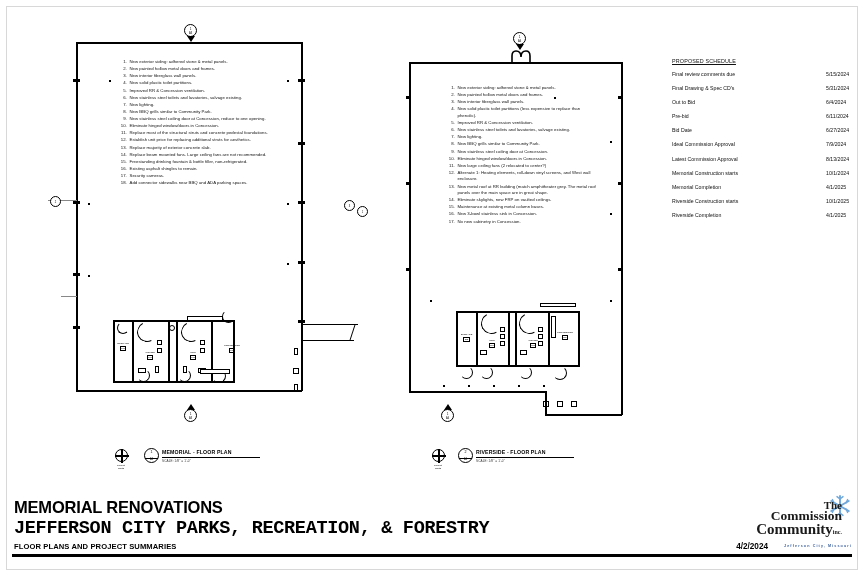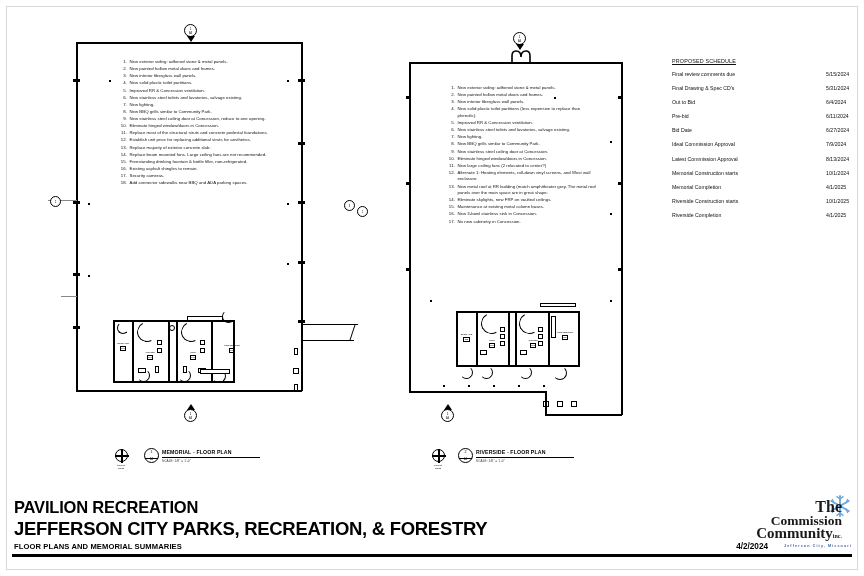--- a/index.html
+++ b/index.html
@@ -262,20 +262,21 @@
     font-size: 16.5px;
     font-weight: bold;
     letter-spacing: -0.2px;
   }
   .tb-line2 {
     position: absolute;
     left: 14px; top: 28px;
     font-size: 18.5px;
     font-weight: bold;
     letter-spacing: -0.3px;
+    font-family: Liberation Mono, monospace;
   }
   .tb-line3 {
     position: absolute;
     left: 14px; top: 52px;
     font-size: 7.6px;
     font-weight: bold;
     letter-spacing: 0.1px;
   }
   .tb-rule {
     position: absolute;
@@ -296,21 +297,21 @@
   }
   .logo-text {
     position: absolute;
     right: 16px; top: 8px;
     text-align: right;
     font-family: "Liberation Serif", serif;
     font-weight: bold;
     color: #1a1a1a;
     line-height: 0.92;
   }
-  .logo-t1 { font-size: 16px; }
+  .logo-t1 { font-size: 11px; }
   .logo-t2 { font-size: 13.5px; }
   .logo-t3 { font-size: 15px; }
   .logo-inc {
     font-size: 6px;
     font-weight: bold;
   }
   .logo-sub {
     position: absolute;
     right: 6px; top: 52px;
     font-size: 3.7px;
@@ -661,23 +662,23 @@
       <span class="sched-label">Riverside Construction starts</span>
       <span class="sched-date">10/1/2025</span>
     </div>
     <div class="sched-row">
       <span class="sched-label">Riverside Completion</span>
       <span class="sched-date">4/1/2025</span>
     </div>
   </div>
 
   <div class="titleblock">
-    <div class="tb-line1">PAVILION RECREATION</div>
+    <div class="tb-line1">MEMORIAL RENOVATIONS</div>
     <div class="tb-line2">JEFFERSON CITY PARKS, RECREATION, &amp; FORESTRY</div>
-    <div class="tb-line3">FLOOR PLANS AND MEMORIAL SUMMARIES</div>
+    <div class="tb-line3">FLOOR PLANS AND PROJECT SUMMARIES</div>
     <div class="tb-rule"></div>
     <div class="tb-date">4/2/2024</div>
 
     <div class="logo">
       <svg class="snowflake" viewBox="0 0 24 24">
         <g stroke="#6fa8dc" stroke-width="1.9" stroke-linecap="round">
           <line x1="12" y1="2" x2="12" y2="22"></line>
           <line x1="3.3" y1="7" x2="20.7" y2="17"></line>
           <line x1="3.3" y1="17" x2="20.7" y2="7"></line>
         </g>

